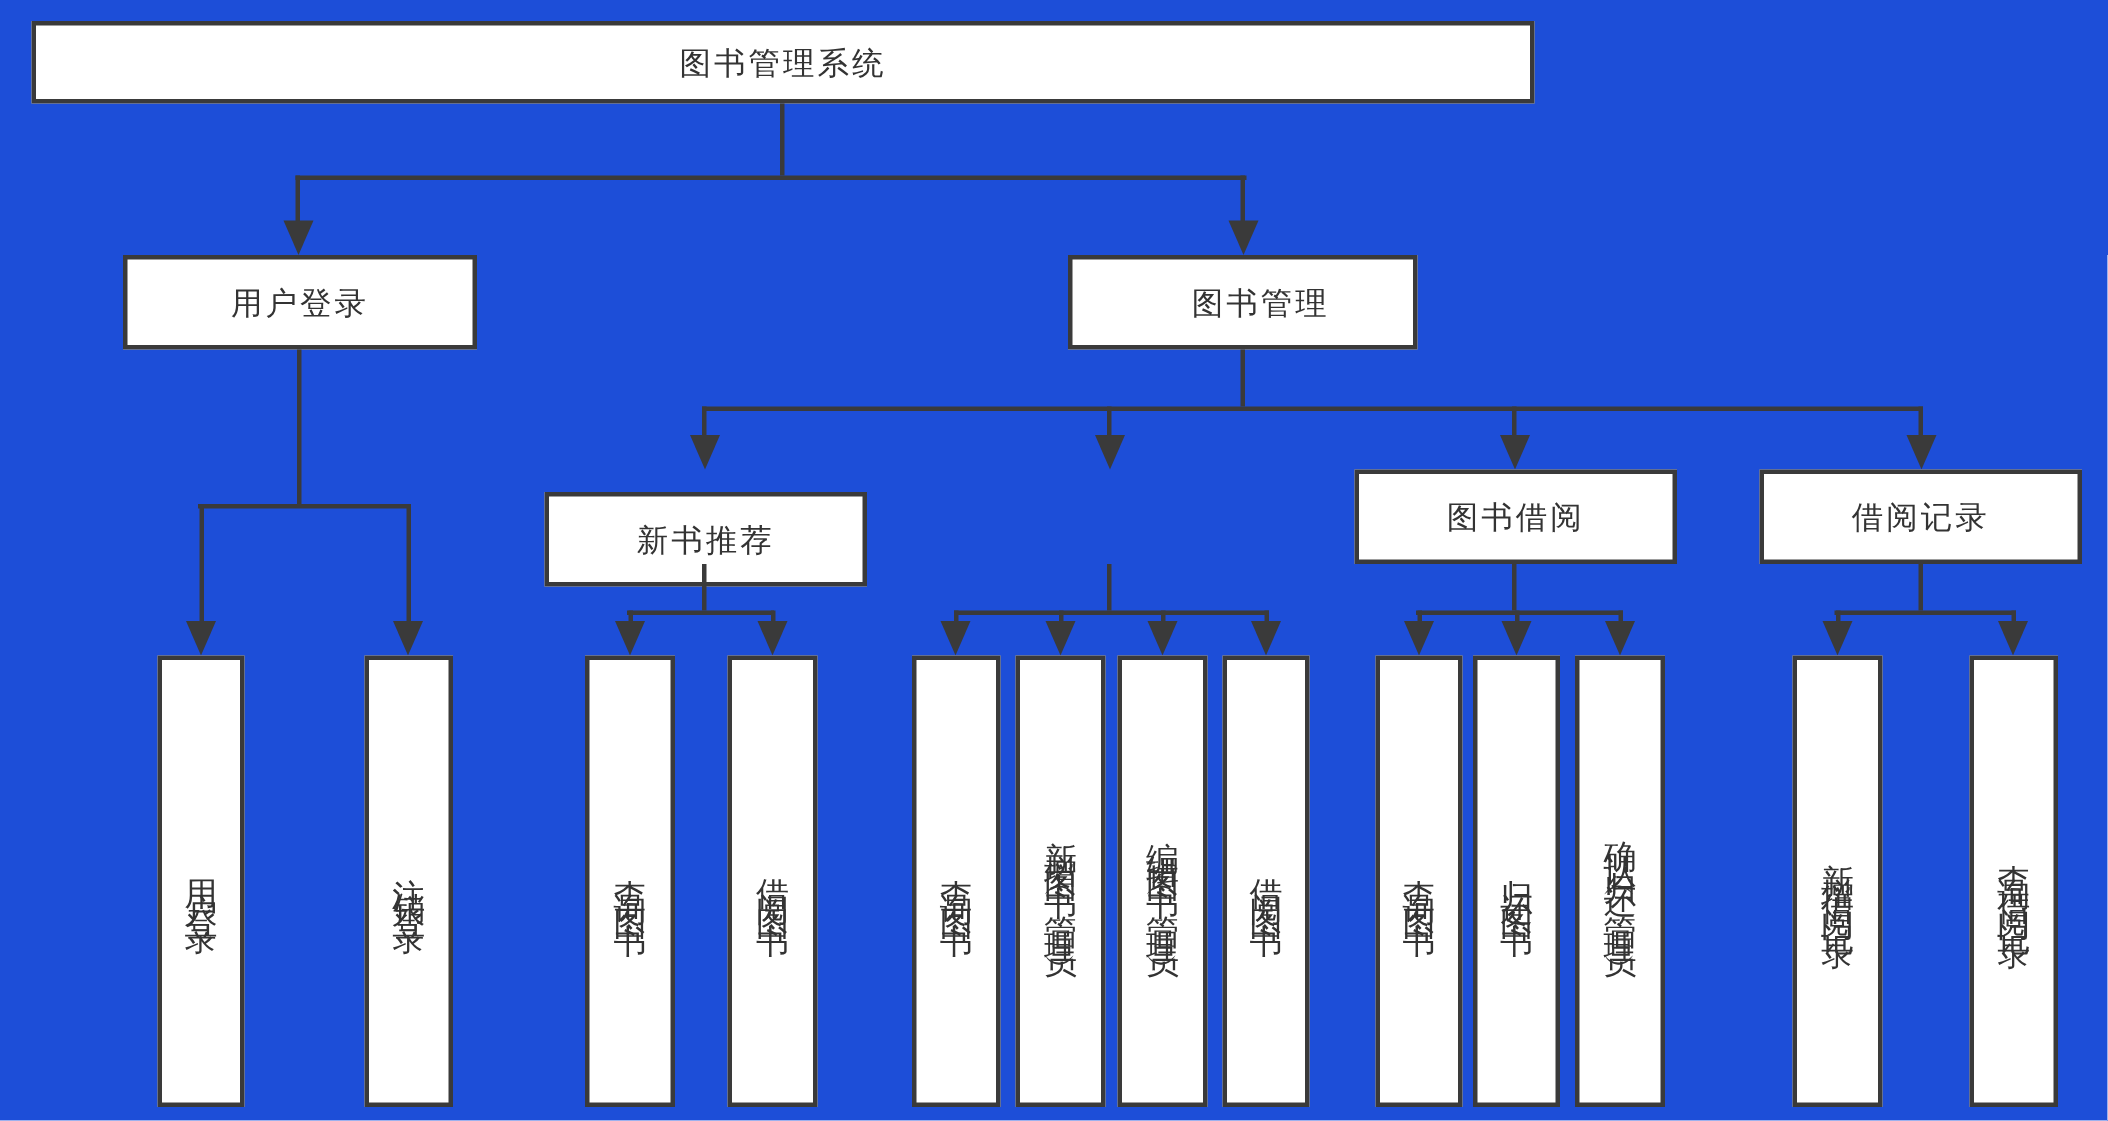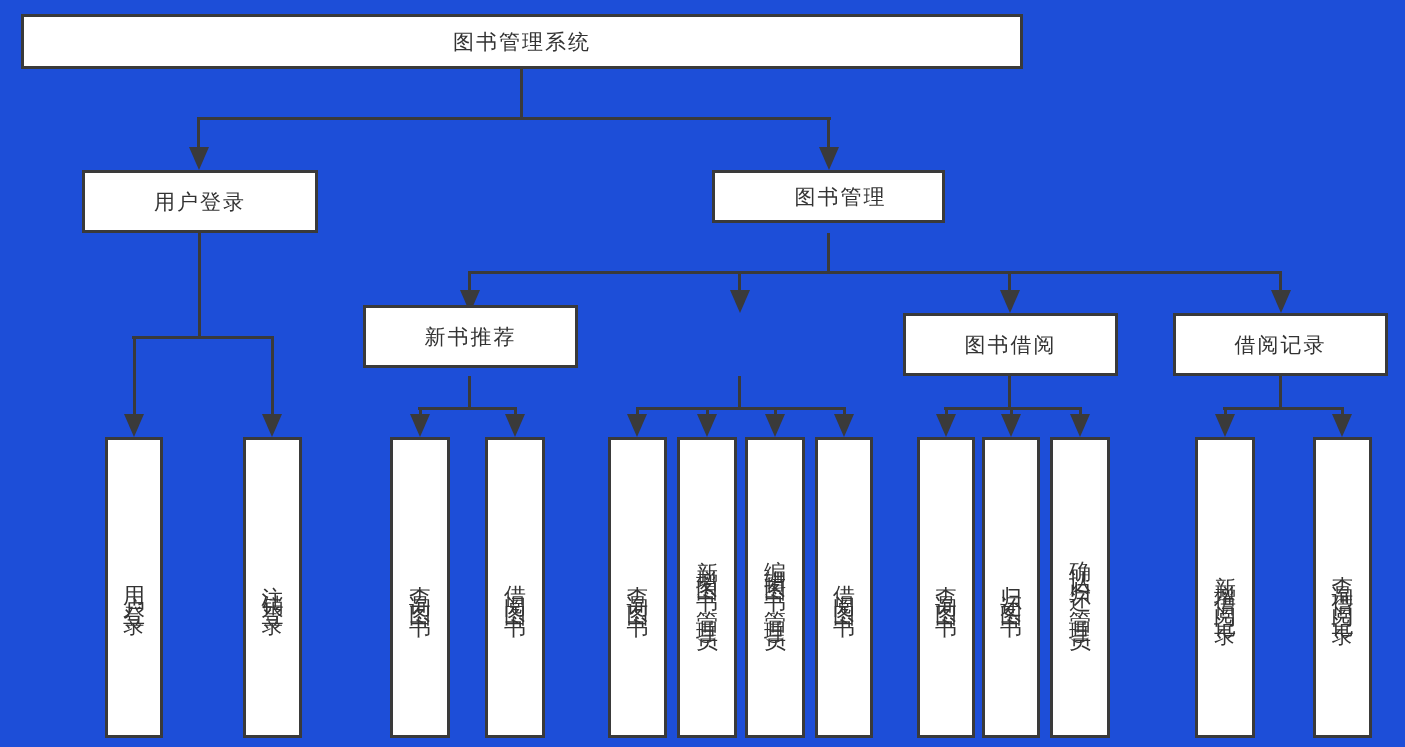--- a/index.html
+++ b/index.html
@@ -35,41 +35,41 @@
   <div class="box hlabel" style="left:21px;top:14px;width:1002px;height:55px;">图书管理系统</div>
 
   <div class="line" style="left:520px;top:69px;width:3px;height:48px;"></div>
   <div class="line" style="left:197px;top:117px;width:634px;height:3px;"></div>
   <div class="line" style="left:197px;top:117px;width:3px;height:33px;"></div>
   <div class="arrow" style="left:189px;top:147px;"></div>
   <div class="line" style="left:827px;top:117px;width:3px;height:33px;"></div>
   <div class="arrow" style="left:819px;top:147px;"></div>
 
   <div class="box hlabel" style="left:82px;top:170px;width:236px;height:63px;">用户登录</div>
-  <div class="box hlabel" style="left:712px;top:170px;width:233px;height:53px;padding-left:24px;">图书管理</div>
+  <div class="box hlabel" style="left:712px;top:170px;width:233px;height:63px;padding-left:24px;">图书管理</div>
 
   <div class="line" style="left:198px;top:233px;width:3px;height:103px;"></div>
   <div class="line" style="left:132px;top:336px;width:142px;height:3px;"></div>
   <div class="line" style="left:133px;top:336px;width:3px;height:80px;"></div>
   <div class="arrow" style="left:124px;top:414px;"></div>
   <div class="line" style="left:271px;top:336px;width:3px;height:80px;"></div>
   <div class="arrow" style="left:262px;top:414px;"></div>
 
   <div class="line" style="left:827px;top:233px;width:3px;height:38px;"></div>
   <div class="line" style="left:468px;top:271px;width:814px;height:3px;"></div>
   <div class="line" style="left:468px;top:271px;width:3px;height:21px;"></div>
   <div class="arrow" style="left:460px;top:290px;"></div>
   <div class="line" style="left:738px;top:271px;width:3px;height:21px;"></div>
   <div class="arrow" style="left:730px;top:290px;"></div>
   <div class="line" style="left:1008px;top:271px;width:3px;height:21px;"></div>
   <div class="arrow" style="left:1000px;top:290px;"></div>
   <div class="line" style="left:1279px;top:271px;width:3px;height:21px;"></div>
   <div class="arrow" style="left:1271px;top:290px;"></div>
 
-  <div class="box hlabel" style="left:363px;top:305px;width:215px;height:63px;">新书推荐</div>
+  <div class="box hlabel" style="left:363px;top:328px;width:215px;height:63px;">新书推荐</div>
   <div class="box hlabel" style="left:903px;top:313px;width:215px;height:63px;">图书借阅</div>
   <div class="box hlabel" style="left:1173px;top:313px;width:215px;height:63px;">借阅记录</div>
 
   <div class="line" style="left:468px;top:376px;width:3px;height:31px;"></div>
   <div class="line" style="left:418px;top:407px;width:98px;height:3px;"></div>
   <div class="line" style="left:419px;top:407px;width:3px;height:10px;"></div>
   <div class="arrow" style="left:410px;top:414px;"></div>
   <div class="line" style="left:514px;top:407px;width:3px;height:10px;"></div>
   <div class="arrow" style="left:505px;top:414px;"></div>
 

